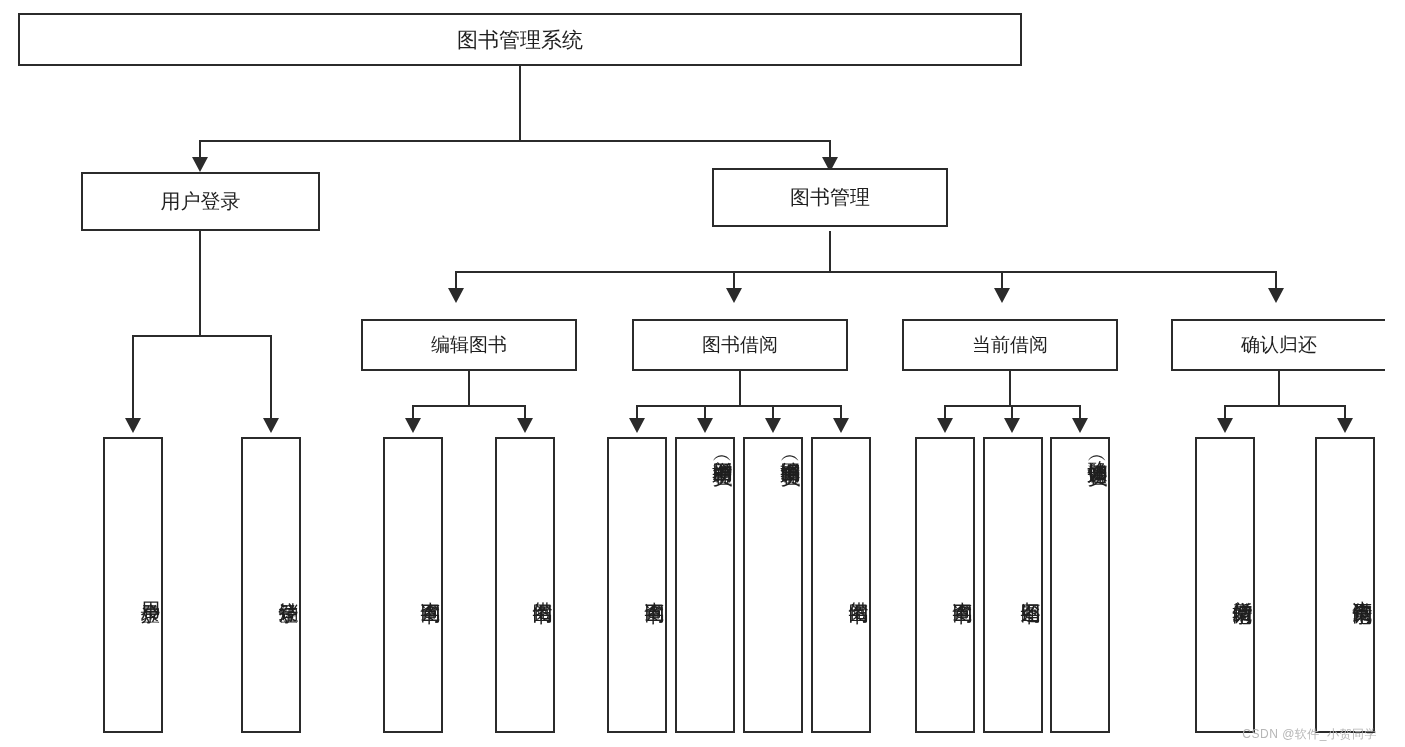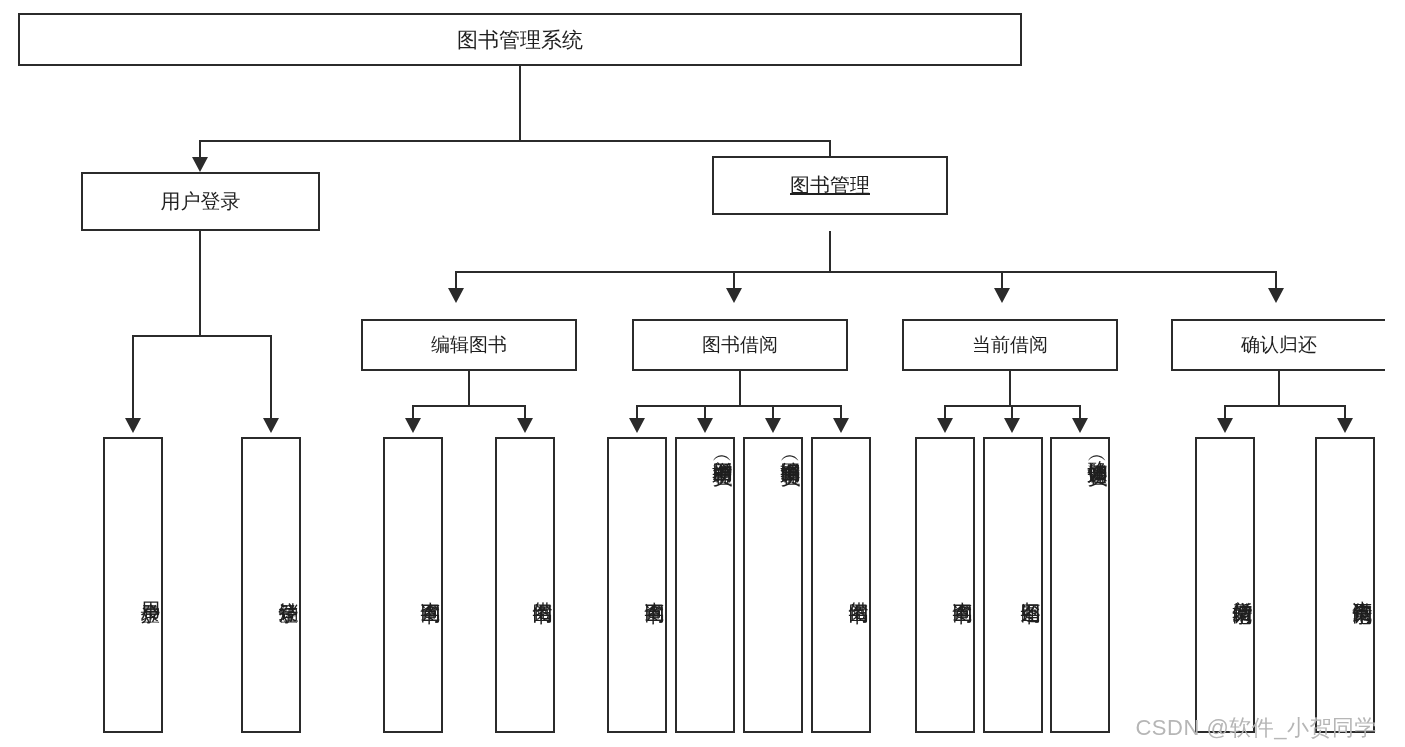--- a/index.html
+++ b/index.html
@@ -73,21 +73,21 @@
     height: 0;
     border-left: 8px solid transparent;
     border-right: 8px solid transparent;
     border-top: 15px solid #2b2b2b;
   }
   
   #watermark {
     position: absolute;
     right: 8px;
     bottom: 4px;
-    font-size: 22px;
+    font-size: 12px;
     color: #b6b6b6;
     white-space: nowrap;
     letter-spacing: 0.5px;
     pointer-events: none;
   }
 </style>
 </head>
 <body>
 
 <div id="canvas">
@@ -103,21 +103,21 @@
   <div class="vline" style="left:199px; top:140px; height:18px;"></div>
   <div class="arrow" style="left:192px; top:157px;"></div>
 
   <div class="vline" style="left:829px; top:140px; height:18px;"></div>
   <div class="arrow" style="left:822px; top:157px;"></div>
 
   <div class="node lvl1" style="left:81px; top:172px; width:239px; height:59px;">
     <span>用户登录</span>
   </div>
 
-  <div class="node lvl1" style="left:712px; top:156px; width:236px; height:59px;text-decoration:underline;">
+  <div class="node lvl1" style="left:712px; top:168px; width:236px; height:59px;">
     <span>图书管理</span>
   </div>
 
   <div class="vline" style="left:199px; top:231px; height:105px;"></div>
   <div class="hline" style="left:132px; top:335px; width:139px;"></div>
   <div class="vline" style="left:132px; top:335px; height:84px;"></div>
   <div class="arrow" style="left:125px; top:418px;"></div>
   <div class="vline" style="left:270px; top:335px; height:84px;"></div>
   <div class="arrow" style="left:263px; top:418px;"></div>
 

